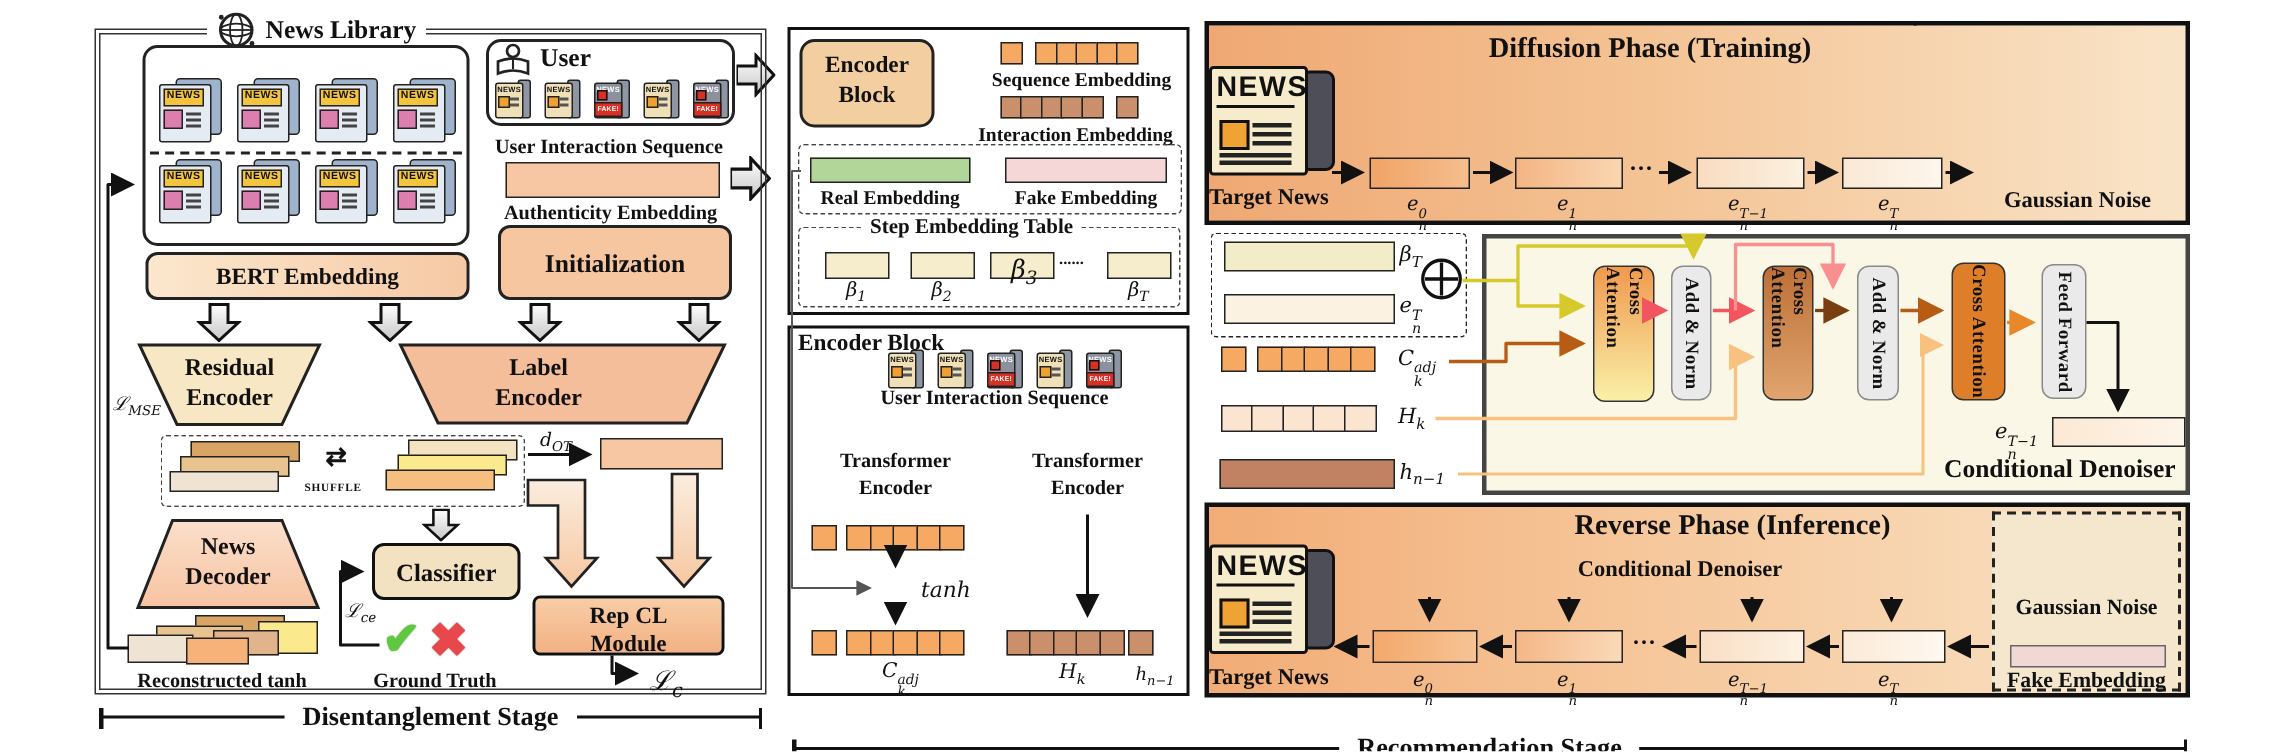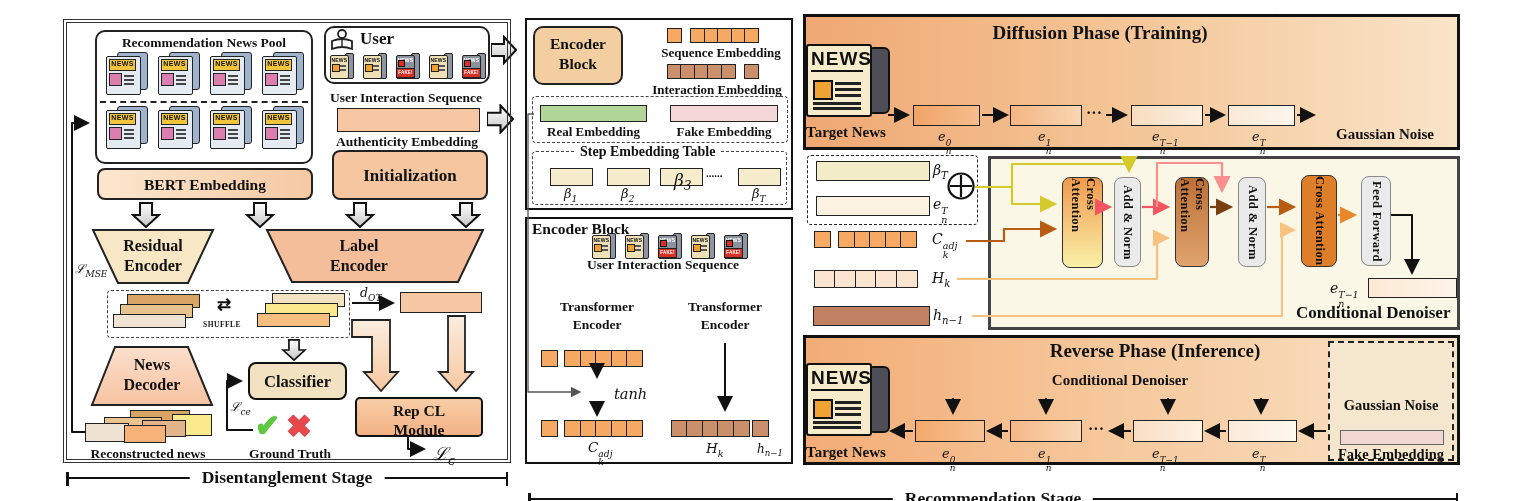--- a/index.html
+++ b/index.html
@@ -133,23 +133,33 @@
       <path d="M950,186 H972 M961,175 V197" stroke="#111" stroke-width="2.2"></path>
       </g>
     <g>
         <circle cx="1394" cy="419" r="9.5" fill="#fff" stroke="#111" stroke-width="2"></circle>
       <path d="M1388,419 H1400" stroke="#111" stroke-width="2"></path>
       </g>
   </svg>
 
   <div class="a dbl" style="left:66px;top:22px;width:442px;height:438px"></div>
 
+  <div class="a" style="left:138px;top:6px;background:#fff;padding:0 6px;display:flex;align-items:center;gap:6px">
+    <svg width="27" height="27">
+      <circle cx="13.5" cy="14" r="10.5" fill="#fff" stroke="#222" stroke-width="2"></circle>
+      <ellipse cx="13.5" cy="14" rx="10.5" ry="4.2" fill="none" stroke="#222" stroke-width="1.2"></ellipse>
+      <ellipse cx="13.5" cy="14" rx="4.2" ry="10.5" fill="none" stroke="#222" stroke-width="1.2"></ellipse>
+      <path d="M3,14 H24" stroke="#222" stroke-width="1.2"></path>
+      <circle cx="3.5" cy="5.5" r="1.6" fill="#222"></circle>
+        <circle cx="24" cy="23" r="1.6" fill="#222"></circle>
+    </svg>
+    <span class="lbl" style="font-size:17px">News Library</span>
+  </div>
 
   <div class="a rb" style="left:95px;top:30px;width:218px;height:134px;background:#fff"></div>
-  <div class="a lbl c" style="left:95px;top:35px;width:218px;font-size:13.5px">Recommendation News Pool</div>
   <div class="a" style="left:100px;top:101px;width:208px;border-top:2px dashed #222"></div>
 
   <div class="a" style="left:0;top:0">
 
     <div class="np" style="left:106px;top:52px;width:44px;height:44px">
       <div class="bk"></div>
         <div class="fr"></div>
         <div class="bn">NEWS</div>
         <div class="sq"></div>
       <div class="ln" style="top:23px"></div>
@@ -304,21 +314,21 @@
   <div class="a lbl c" style="left:102px;top:355px;width:100px;font-size:16px;line-height:1.25">
     <div>News</div>
       <div>Decoder</div>
     </div>
   <div class="a bar" style="left:130px;top:410px;width:60px;height:13px;background:#D9A564"></div>
   <div class="a bar" style="left:104px;top:417px;width:58px;height:13px;background:#E8C28F"></div>
   <div class="a bar" style="left:172px;top:414px;width:40px;height:22px;background:#FBE98E"></div>
   <div class="a bar" style="left:142px;top:420px;width:44px;height:17px;background:#E2B48C"></div>
   <div class="a bar" style="left:85px;top:423px;width:44px;height:19px;background:#EFE4D4"></div>
   <div class="a bar" style="left:124px;top:425px;width:42px;height:18px;background:#F6B279"></div>
-  <div class="a lbl c" style="left:78px;top:446px;width:140px;font-size:13.5px">Reconstructed news</div>
+  <div class="a lbl c" style="left:78px;top:446px;width:140px;font-size:13.5px">Reconstructed tanh</div>
 
   <div class="a lbl c" style="left:248px;top:362px;width:99px;height:38px;border:2.5px solid #111;border-radius:8px;background:#F2E2C1;font-size:16.5px;line-height:35px"><span>Classifier</span></div>
   <div class="a m" style="left:230px;top:398px;font-size:12.5px">
     <span>ℒ</span><sub>ce</sub></div>
   <div class="a" style="left:255px;top:408px;font-size:30px;font-weight:bold;color:#5FC93E;text-shadow:0 0 1px #1a7a1a">✔</div>
   <div class="a" style="left:286px;top:408px;font-size:31px;font-weight:bold;color:#E8474B;text-shadow:0 0 1px #8a1a1a">✖</div>
   <div class="a lbl c" style="left:240px;top:446px;width:100px;font-size:13.5px">Ground Truth</div>
 
   <div class="a lbl c" style="left:355px;top:397px;width:128px;height:40px;border:2.5px solid #111;border-radius:5px;background:linear-gradient(180deg,#F8CDA6,#F2B184);font-size:15.5px;line-height:1.25;padding-top:2px">
     <div>Rep CL</div>

